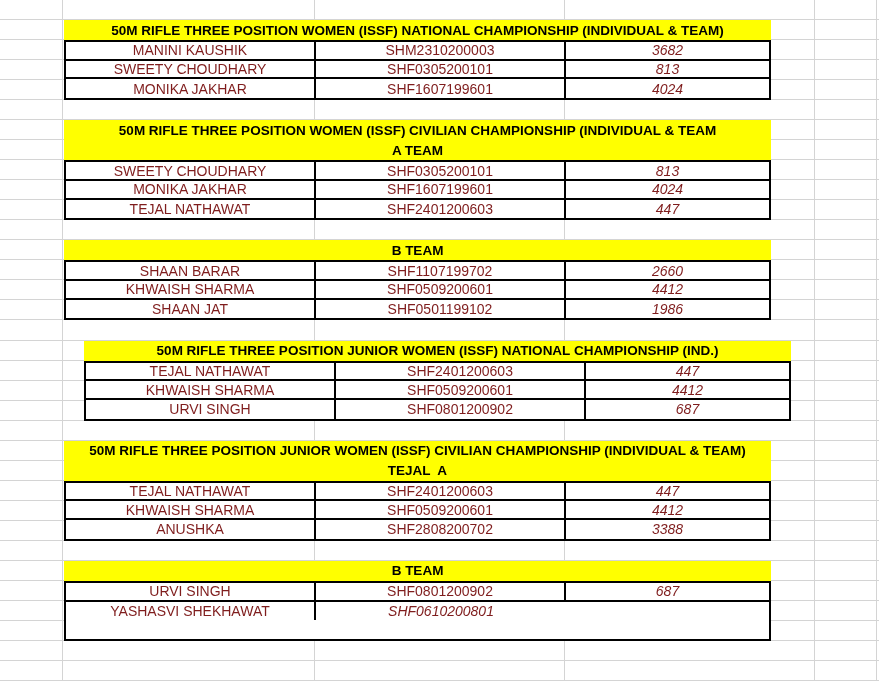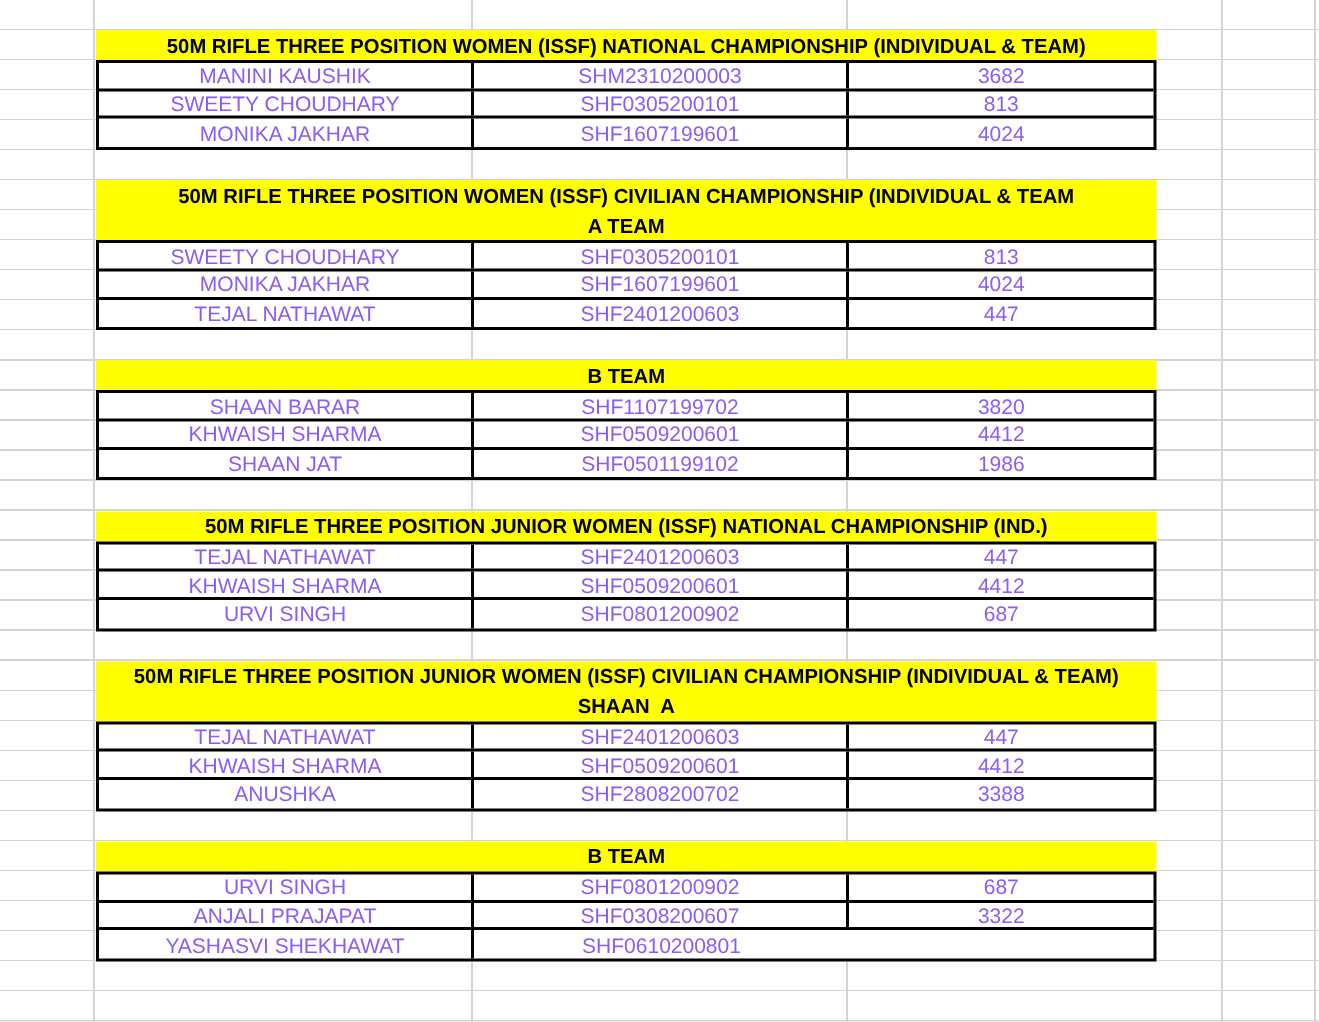--- a/index.html
+++ b/index.html
@@ -35,23 +35,23 @@
     border:2px solid #000;
     height:calc(var(--rh) * 3);
     display:grid;grid-template-rows:repeat(3,1fr);
     background:#fff;
   }
   .trow{display:grid;grid-template-columns:250px 250px 1fr;box-sizing:border-box;border-bottom:2px solid #000;}
   .trow:last-child{border-bottom:none;}
   .cell{
     box-sizing:border-box;border-right:2px solid #000;
     display:flex;align-items:center;justify-content:center;
-    font-size:14px;color:#8b5cf6;overflow:hidden;white-space:nowrap;
+    font-size:14px;color:#7f1d1d;overflow:hidden;white-space:nowrap;
   }
-  .cell:last-child{border-right:none;}
+  .cell:last-child{border-right:none;font-style:italic;}
 </style>
 </head>
 <body>
 
 <div class="sheet"></div>
 
 <div class="section" style="top:calc(var(--rh) * 1);">
   <div class="sec-header">50M RIFLE THREE POSITION WOMEN (ISSF) NATIONAL CHAMPIONSHIP (INDIVIDUAL &amp; TEAM)</div>
   <div class="tbl">
     <div class="trow">
@@ -95,36 +95,36 @@
     </div>
   </div>
 </div>
 
 <div class="section" style="top:calc(var(--rh) * 12);">
   <div class="sec-header">B TEAM</div>
   <div class="tbl">
     <div class="trow">
       <div class="cell">SHAAN BARAR</div>
       <div class="cell">SHF1107199702</div>
-      <div class="cell">3820</div>
+      <div class="cell">2660</div>
     </div>
     <div class="trow">
       <div class="cell">KHWAISH SHARMA</div>
       <div class="cell">SHF0509200601</div>
       <div class="cell">4412</div>
     </div>
     <div class="trow">
       <div class="cell">SHAAN JAT</div>
       <div class="cell">SHF0501199102</div>
       <div class="cell">1986</div>
     </div>
   </div>
 </div>
 
-<div class="section" style="top:calc(var(--rh) * 17);">
+<div class="section" style="top:calc(var(--rh) * 17);margin-left:20px;">
   <div class="sec-header">50M RIFLE THREE POSITION JUNIOR WOMEN (ISSF) NATIONAL CHAMPIONSHIP (IND.)</div>
   <div class="tbl">
     <div class="trow">
       <div class="cell">TEJAL NATHAWAT</div>
       <div class="cell">SHF2401200603</div>
       <div class="cell">447</div>
     </div>
     <div class="trow">
       <div class="cell">KHWAISH SHARMA</div>
       <div class="cell">SHF0509200601</div>
@@ -134,21 +134,21 @@
       <div class="cell">URVI SINGH</div>
       <div class="cell">SHF0801200902</div>
       <div class="cell">687</div>
     </div>
   </div>
 </div>
 
 <div class="section" style="top:calc(var(--rh) * 22);">
   <div class="sec-header tall">
     <div class="line">50M RIFLE THREE POSITION JUNIOR WOMEN (ISSF) CIVILIAN CHAMPIONSHIP (INDIVIDUAL &amp; TEAM)</div>
-    <div class="line">SHAAN  A</div>
+    <div class="line">TEJAL  A</div>
   </div>
   <div class="tbl">
     <div class="trow">
       <div class="cell">TEJAL NATHAWAT</div>
       <div class="cell">SHF2401200603</div>
       <div class="cell">447</div>
     </div>
     <div class="trow">
       <div class="cell">KHWAISH SHARMA</div>
       <div class="cell">SHF0509200601</div>
@@ -164,22 +164,17 @@
 
 <div class="section" style="top:calc(var(--rh) * 28);">
   <div class="sec-header">B TEAM</div>
   <div class="tbl">
     <div class="trow">
       <div class="cell">URVI SINGH</div>
       <div class="cell">SHF0801200902</div>
       <div class="cell">687</div>
     </div>
     <div class="trow">
-      <div class="cell">ANJALI PRAJAPAT</div>
-      <div class="cell">SHF0308200607</div>
-      <div class="cell">3322</div>
-    </div>
-    <div class="trow">
       <div class="cell">YASHASVI SHEKHAWAT</div>
       <div class="cell">SHF0610200801</div>
     </div>
   </div>
 </div>
 
 </body></html>

